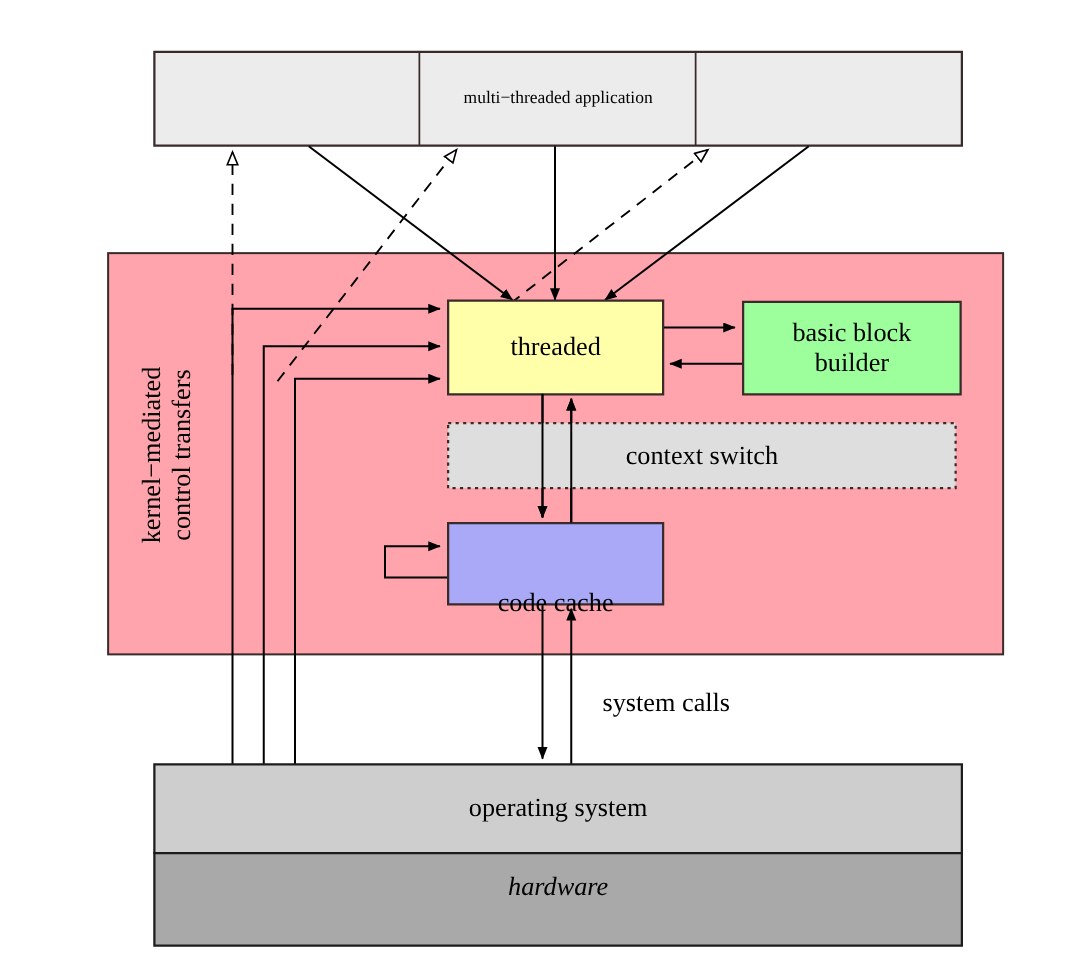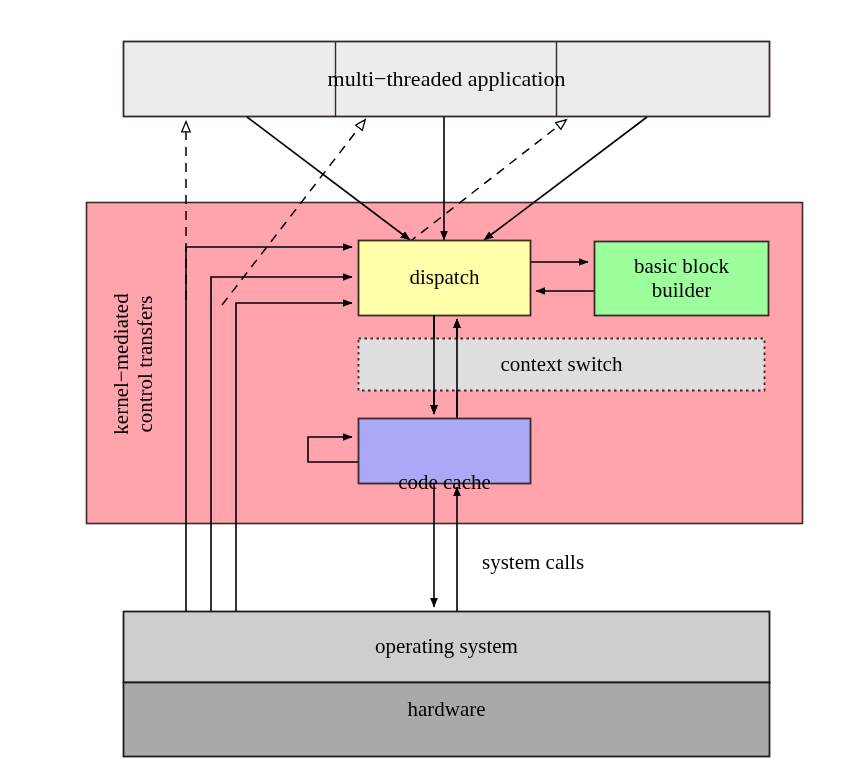--- a/index.html
+++ b/index.html
@@ -44,21 +44,21 @@
   }
   .rot-label {
     position: absolute;
     color: #000000;
     text-align: center;
     line-height: 1.12;
     white-space: pre-line;
     transform-origin: 50% 50%;
     transform: rotate(-90deg);
   }
-  .fs-22 { font-size: 22px; text-align: center; }
+  .fs-22 { font-size: 14px; text-align: center; }
   .fs-21 { font-size: 21px; }
 </style>
 </head>
 <body>
 
 <div id="stage">
 
   <svg class="layer" viewBox="0 0 868 773">
     <defs>
       <marker id="arrow-solid" markerWidth="11" markerHeight="11" refX="9.4" refY="4" orient="auto" markerUnits="userSpaceOnUse">
@@ -111,28 +111,28 @@
 
     <line x1="434" y1="315" x2="434" y2="414" stroke="#000000" stroke-width="1.6" marker-end="url(#arrow-solid)"></line>
     <line x1="457" y1="418" x2="457" y2="319" stroke="#000000" stroke-width="1.6" marker-end="url(#arrow-solid)"></line>
   </svg>
 
   <div class="node-label fs-22" style="left:123px; top:41px; width:647px; height:76px;">multi−threaded application</div>
 
   <div class="rot-label fs-21" style="left:-26px; top:340px; width:320px; height:48px;">kernel−mediated
 control transfers</div>
 
-  <div class="node-label fs-21" style="left:358px; top:240px; width:173px; height:76px;">dispatch</div>
+  <div class="node-label fs-21" style="left:358px; top:240px; width:173px; height:76px;">threaded</div>
 
   <div class="node-label fs-21" style="left:358px; top:338px; width:407px; height:53px;">context switch</div>
 
   <div class="node-label fs-21" style="left:594px; top:241px; width:175px; height:75px;">basic block
 builder</div>
 
   <div class="node-label fs-21" style="left:358px; top:418px; width:173px; height:66px;margin-top:32px;">code cache</div>
 
   <div class="free-label fs-21" style="left:482px; top:550px;">system calls</div>
 
   <div class="node-label fs-21" style="left:123px; top:611px; width:647px; height:72px;border-radius:17px;">operating system</div>
 
-  <div class="node-label fs-21" style="left:123px; top:682px; width:647px; height:55px;">hardware</div>
+  <div class="node-label fs-21" style="left:123px; top:682px; width:647px; height:55px;font-style:italic;">hardware</div>
 
 </div>
 
 </body></html>

